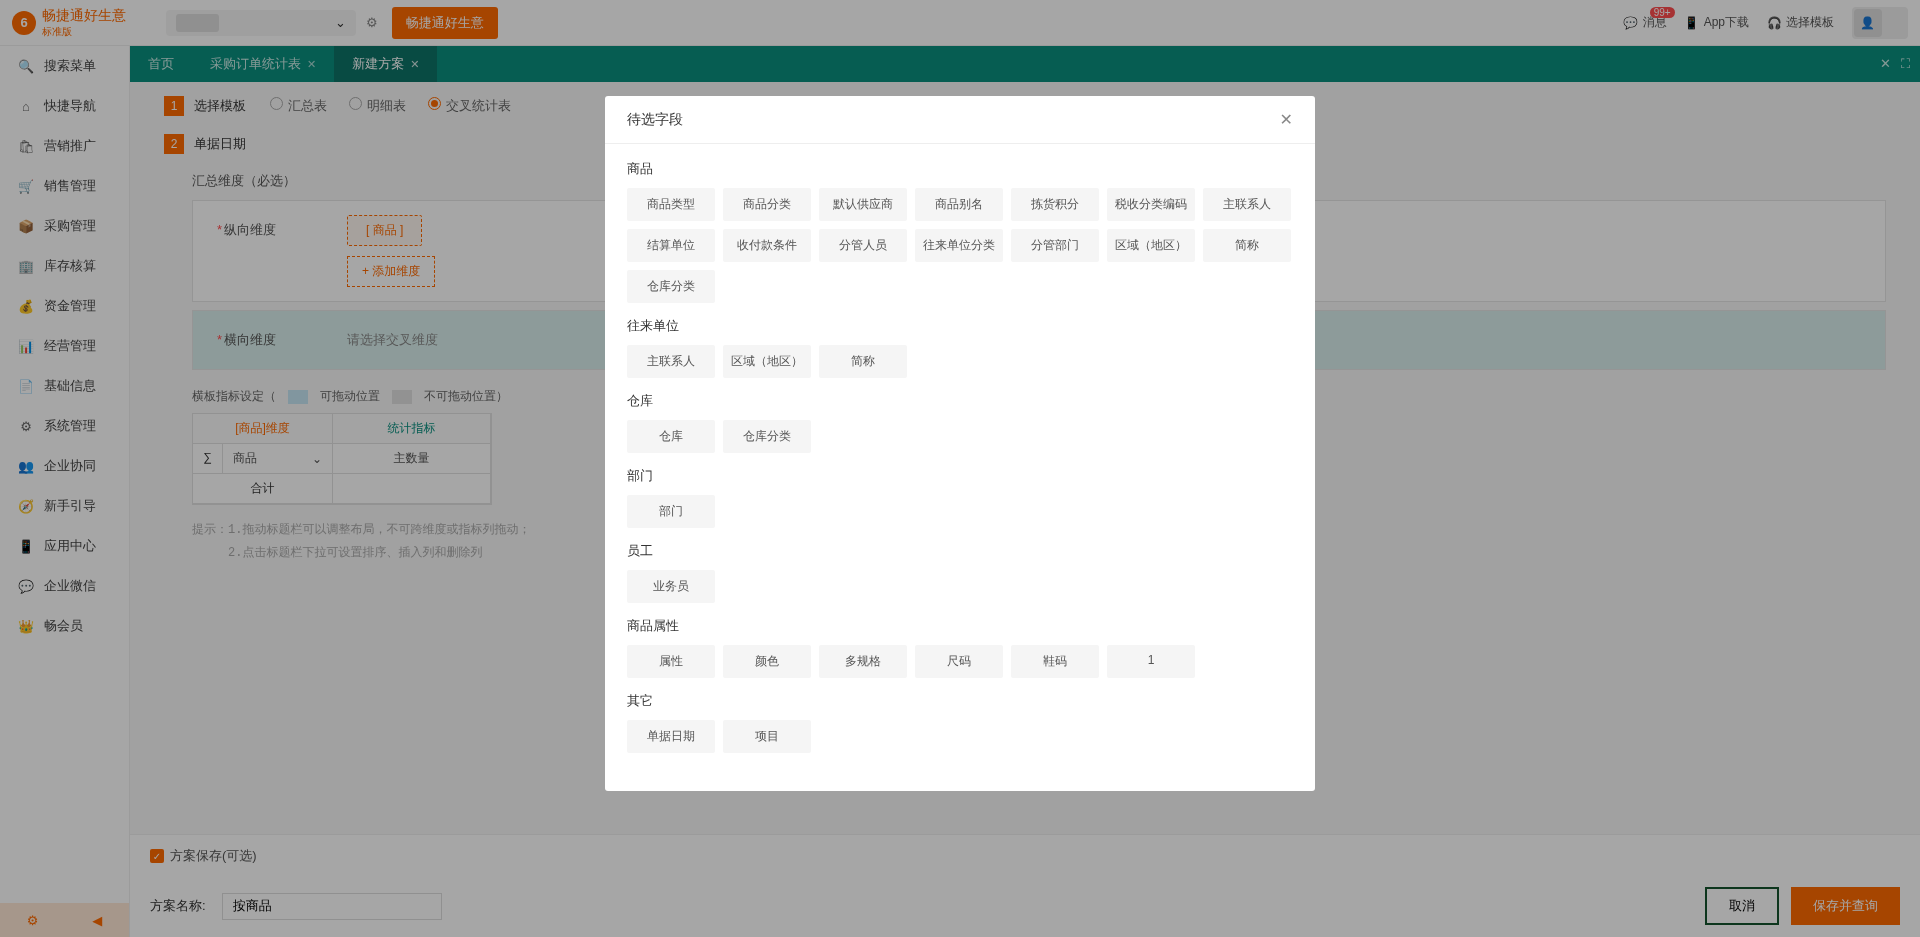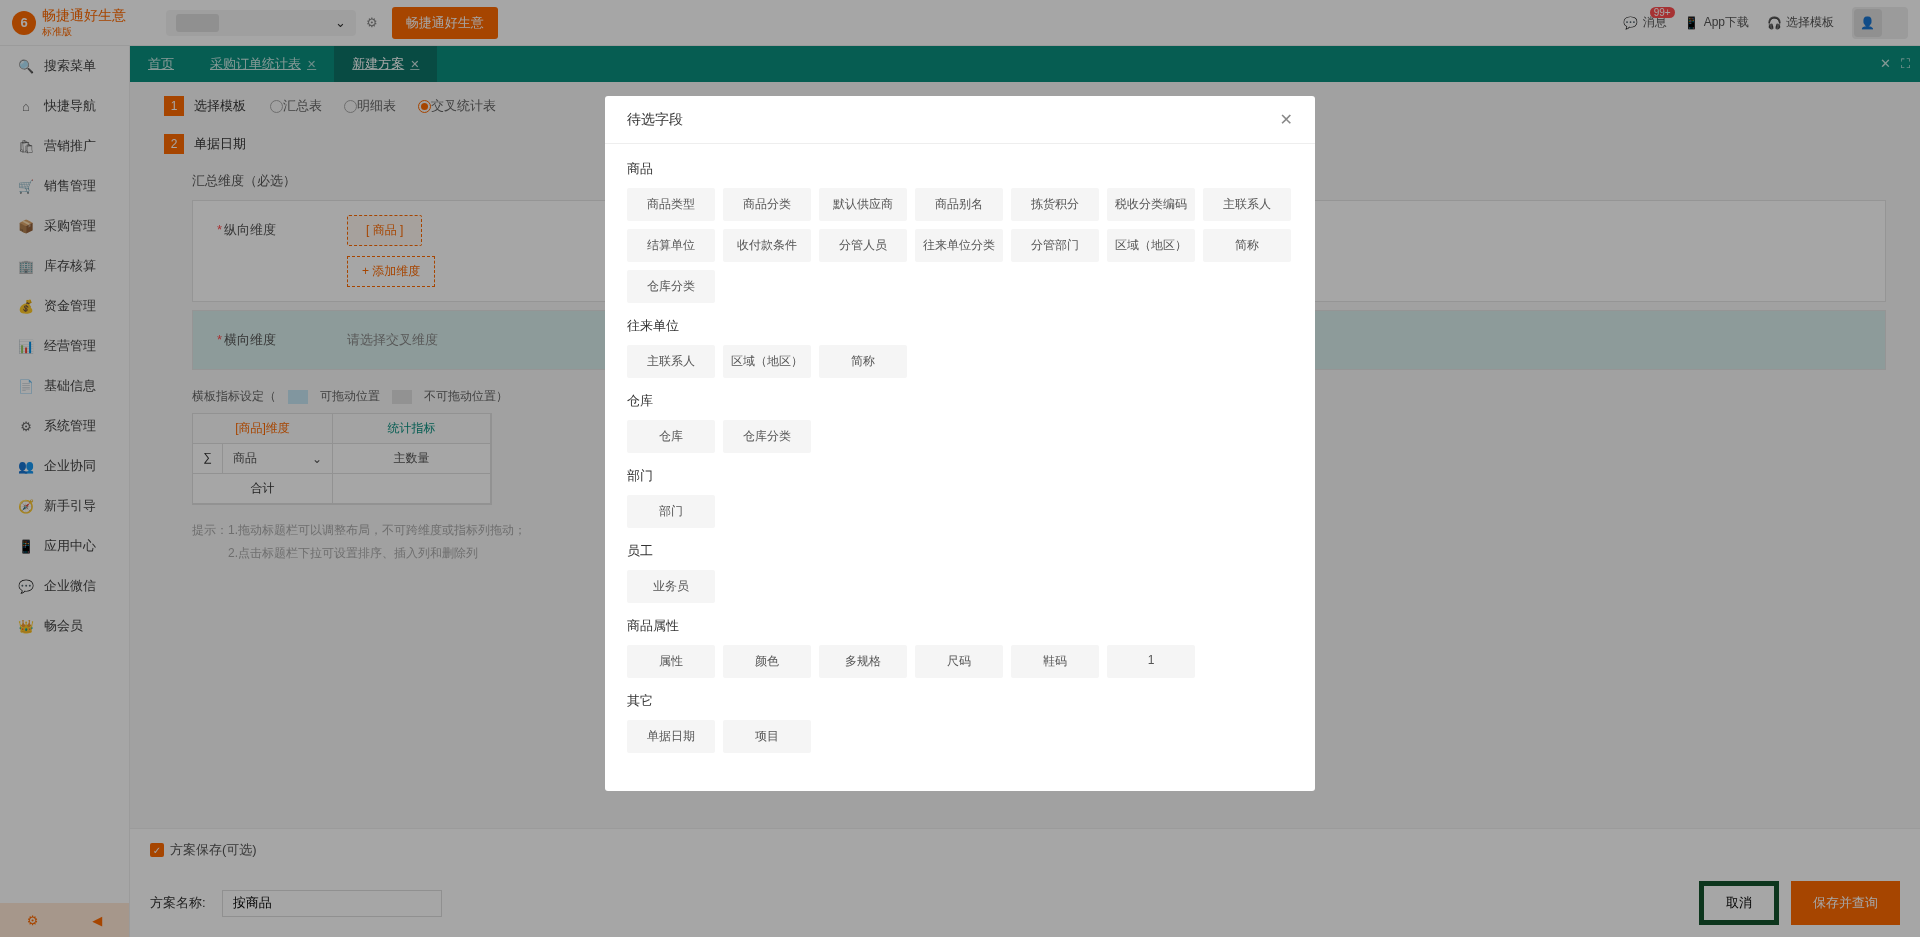--- a/index.html
+++ b/index.html
@@ -36,21 +36,21 @@
 .tabs-right { margin-left: auto; display:flex; gap:10px; padding-right:10px; }
 .tabs-right span { cursor:pointer; color:#cdebe6; }
 
 .page-title { padding: 12px 16px 8px; color: #555; font-size: 13px; background: #fff; border-bottom: 1px solid #eee; }
 .content { padding: 14px 34px; }
 
 .step-row { display: flex; align-items: center; gap: 10px; margin-bottom: 18px; }
 .step-num { background: #ff6a00; color: #fff; width: 20px; height: 20px; display: flex; align-items: center; justify-content: center; font-size: 12px; }
 .step-label { font-size: 13px; color: #333; }
 .radio-group { display: flex; gap: 22px; margin-left: 14px; }
-.radio { display: flex; align-items: center; color: #666; cursor: pointer; }
+.radio { display: flex; align-items: flex-start; gap: 5px; color: #666; cursor: pointer; }
 .radio-dot { width: 13px; height: 13px; border: 1px solid #aaa; border-radius: 50%; display: inline-block; position: relative; }
 .radio.checked .radio-dot { border-color: #ff6a00; }
 .radio.checked .radio-dot::after { content:""; position:absolute; inset:2px; background:#ff6a00; border-radius:50%; }
 
 .config-block { margin-left: 28px; }
 .sub-label { color: #555; font-size: 13px; margin: 8px 0 10px; }
 .dim-row { display: flex; align-items: flex-start; border: 1px solid #e5e5e5; background: #fff; padding: 14px 24px; margin-bottom: 8px; }
 .dim-row.green { background: #d9efed; }
 .dim-label { width: 130px; color: #555; padding-top: 6px; }
 .dim-label .req { color: #ff4d4f; margin-right: 2px; }
@@ -68,29 +68,29 @@
 .mini-table { border: 1px solid #e0e0e0; background: #fff; width: 300px; margin-left: 28px; }
 .mt-head { display: flex; }
 .mt-cell { border-right: 1px solid #e0e0e0; border-bottom: 1px solid #e0e0e0; padding: 6px 10px; font-size: 12px; text-align: center; }
 .mt-head .mt-cell:first-child { width: 140px; color: #ff6a00; background:#fafafa; }
 .mt-head .mt-cell:last-child { flex:1; color: #0a8f7f; background:#fafafa; }
 .mt-row { display: flex; }
 .mt-row .mt-cell:first-child { width: 30px; }
 .mt-row .mt-cell.select { width: 110px; display:flex; justify-content:space-between; align-items:center; color:#555; }
 .mt-row .mt-cell.val { flex:1; color:#555; }
 
-.hint { margin-left: 28px; color: #aaa; font-size: 12px; margin-top: 14px; line-height: 1.9; }
+.hint { margin-left: 28px; color: #aaa; font-size: 12px; margin-top: 14px; line-height: 1.9; font-family: Liberation Mono, monospace; }
 
 
 .footer-bar { position: fixed; left: 130px; right: 0; bottom: 0; background: #fff; border-top: 1px solid #eee; padding: 12px 20px; display: flex; align-items: center; gap: 16px; flex-wrap: wrap; }
 .checkbox { display: inline-flex; align-items: center; gap: 6px; color: #555; }
 .cb-box { width: 14px; height: 14px; background: #ff6a00; color: #fff; display: flex; align-items: center; justify-content: center; font-size: 10px; border-radius: 2px; }
 .input-text { border: 1px solid #ddd; padding: 5px 10px; width: 220px; font-size: 13px; }
 .footer-actions { margin-left: auto; display: flex; gap: 12px; }
-.btn-cancel { background: #fff; border: 5px solid #14532d; padding: 8px 22px; cursor: pointer; font-size: 13px; }
+.btn-cancel { background: #fff; border: 2px solid #14532d; padding: 8px 22px; cursor: pointer; font-size: 13px; }
 .btn-primary { background: #ff6a00; color: #fff; border: none; padding: 8px 22px; cursor: pointer; font-size: 13px; }
 
 
 .modal-overlay { position: fixed; inset: 0; background: rgba(0,0,0,0.35); display: flex; align-items: flex-start; justify-content: center; padding-top: 96px; z-index: 100; }
 .modal { background: #fff; width: 710px; border-radius: 3px; max-height: 84vh; display: flex; flex-direction: column; }
 .modal-header { padding: 14px 22px; display: flex; align-items: center; justify-content: space-between; }
 .modal-title { font-size: 14px; color: #333; }
 .modal-close { cursor: pointer; color: #888; font-size: 16px; }
 .modal-body { padding: 6px 22px 24px; overflow-y: auto; }
 .field-group { margin-bottom: 14px; }
@@ -202,21 +202,21 @@
       </div>
     </div>
   <div class="sb-footer">
     <span>⚙</span>
     <span>◀</span>
   </div>
 </div>
 
 <div class="main">
   <div class="tabs">
-    <div id="tab-items" style="display:flex;height:100%;text-decoration:underline;">
+    <div id="tab-items" style="display:flex;height:100%;">
         <div class="tab">
           <span>首页</span>
         </div>
         <div class="tab">
           <span>采购订单统计表</span>
           <span class="tab-close">✕</span>
         </div>
         <div class="tab active">
           <span>新建方案</span>
           <span class="tab-close">✕</span>

